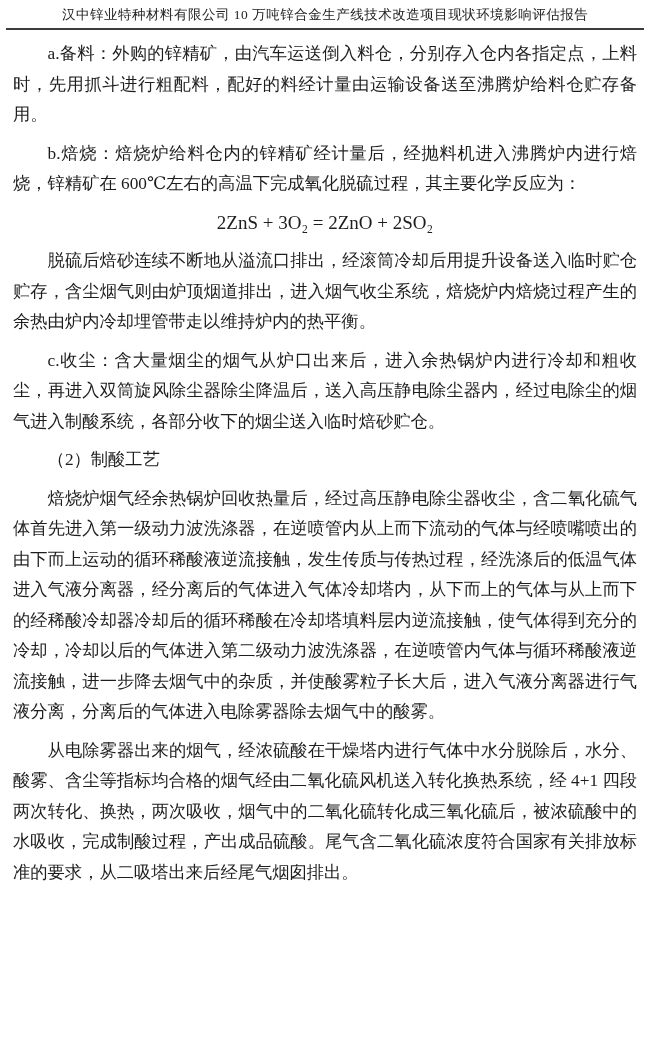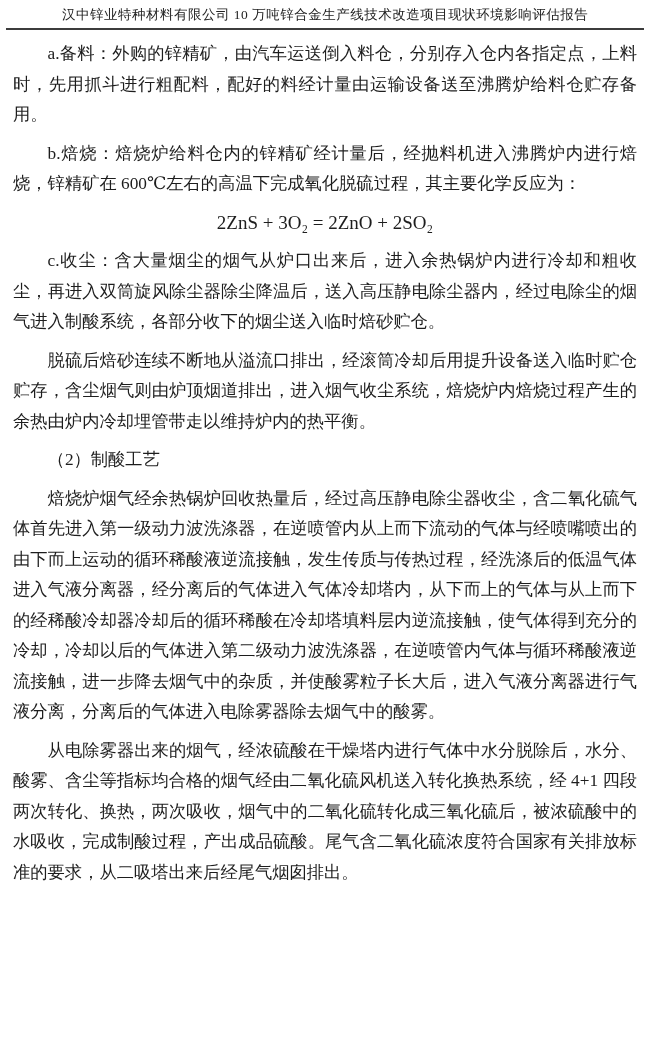--- a/index.html
+++ b/index.html
@@ -72,23 +72,23 @@
   <hr class="header-rule">
 
   <div class="body-text">
 
     <p class="para">a.备料：外购的锌精矿，由汽车运送倒入料仓，分别存入仓内各指定点，上料时，先用抓斗进行粗配料，配好的料经计量由运输设备送至沸腾炉给料仓贮存备用。</p>
 
     <p class="para">b.焙烧：焙烧炉给料仓内的锌精矿经计量后，经抛料机进入沸腾炉内进行焙烧，锌精矿在 600℃左右的高温下完成氧化脱硫过程，其主要化学反应为：</p>
 
     <p class="formula">2ZnS + 3O₂ =  2ZnO + 2SO₂</p>
 
+    <p class="para">脱硫后焙砂连续不断地从溢流口排出，经滚筒冷却后用提升设备送入临时贮仓贮存，含尘烟气则由炉顶烟道排出，进入烟气收尘系统，焙烧炉内焙烧过程产生的余热由炉内冷却埋管带走以维持炉内的热平衡。</p>
+
     <p class="para">c.收尘：含大量烟尘的烟气从炉口出来后，进入余热锅炉内进行冷却和粗收尘，再进入双筒旋风除尘器除尘降温后，送入高压静电除尘器内，经过电除尘的烟气进入制酸系统，各部分收下的烟尘送入临时焙砂贮仓。</p>
-
-    <p class="para">脱硫后焙砂连续不断地从溢流口排出，经滚筒冷却后用提升设备送入临时贮仓贮存，含尘烟气则由炉顶烟道排出，进入烟气收尘系统，焙烧炉内焙烧过程产生的余热由炉内冷却埋管带走以维持炉内的热平衡。</p>
 
     <p class="heading">（2）制酸工艺</p>
 
 
     <p class="para">焙烧炉烟气经余热锅炉回收热量后，经过高压静电除尘器收尘，含二氧化硫气体首先进入第一级动力波洗涤器，在逆喷管内从上而下流动的气体与经喷嘴喷出的由下而上运动的循环稀酸液逆流接触，发生传质与传热过程，经洗涤后的低温气体进入气液分离器，经分离后的气体进入气体冷却塔内，从下而上的气体与从上而下的经稀酸冷却器冷却后的循环稀酸在冷却塔填料层内逆流接触，使气体得到充分的冷却，冷却以后的气体进入第二级动力波洗涤器，在逆喷管内气体与循环稀酸液逆流接触，进一步降去烟气中的杂质，并使酸雾粒子长大后，进入气液分离器进行气液分离，分离后的气体进入电除雾器除去烟气中的酸雾。</p>
 
     <p class="para">从电除雾器出来的烟气，经浓硫酸在干燥塔内进行气体中水分脱除后，水分、酸雾、含尘等指标均合格的烟气经由二氧化硫风机送入转化换热系统，经 4+1 四段两次转化、换热，两次吸收，烟气中的二氧化硫转化成三氧化硫后，被浓硫酸中的水吸收，完成制酸过程，产出成品硫酸。尾气含二氧化硫浓度符合国家有关排放标准的要求，从二吸塔出来后经尾气烟囱排出。</p>
 
 
   </div>

